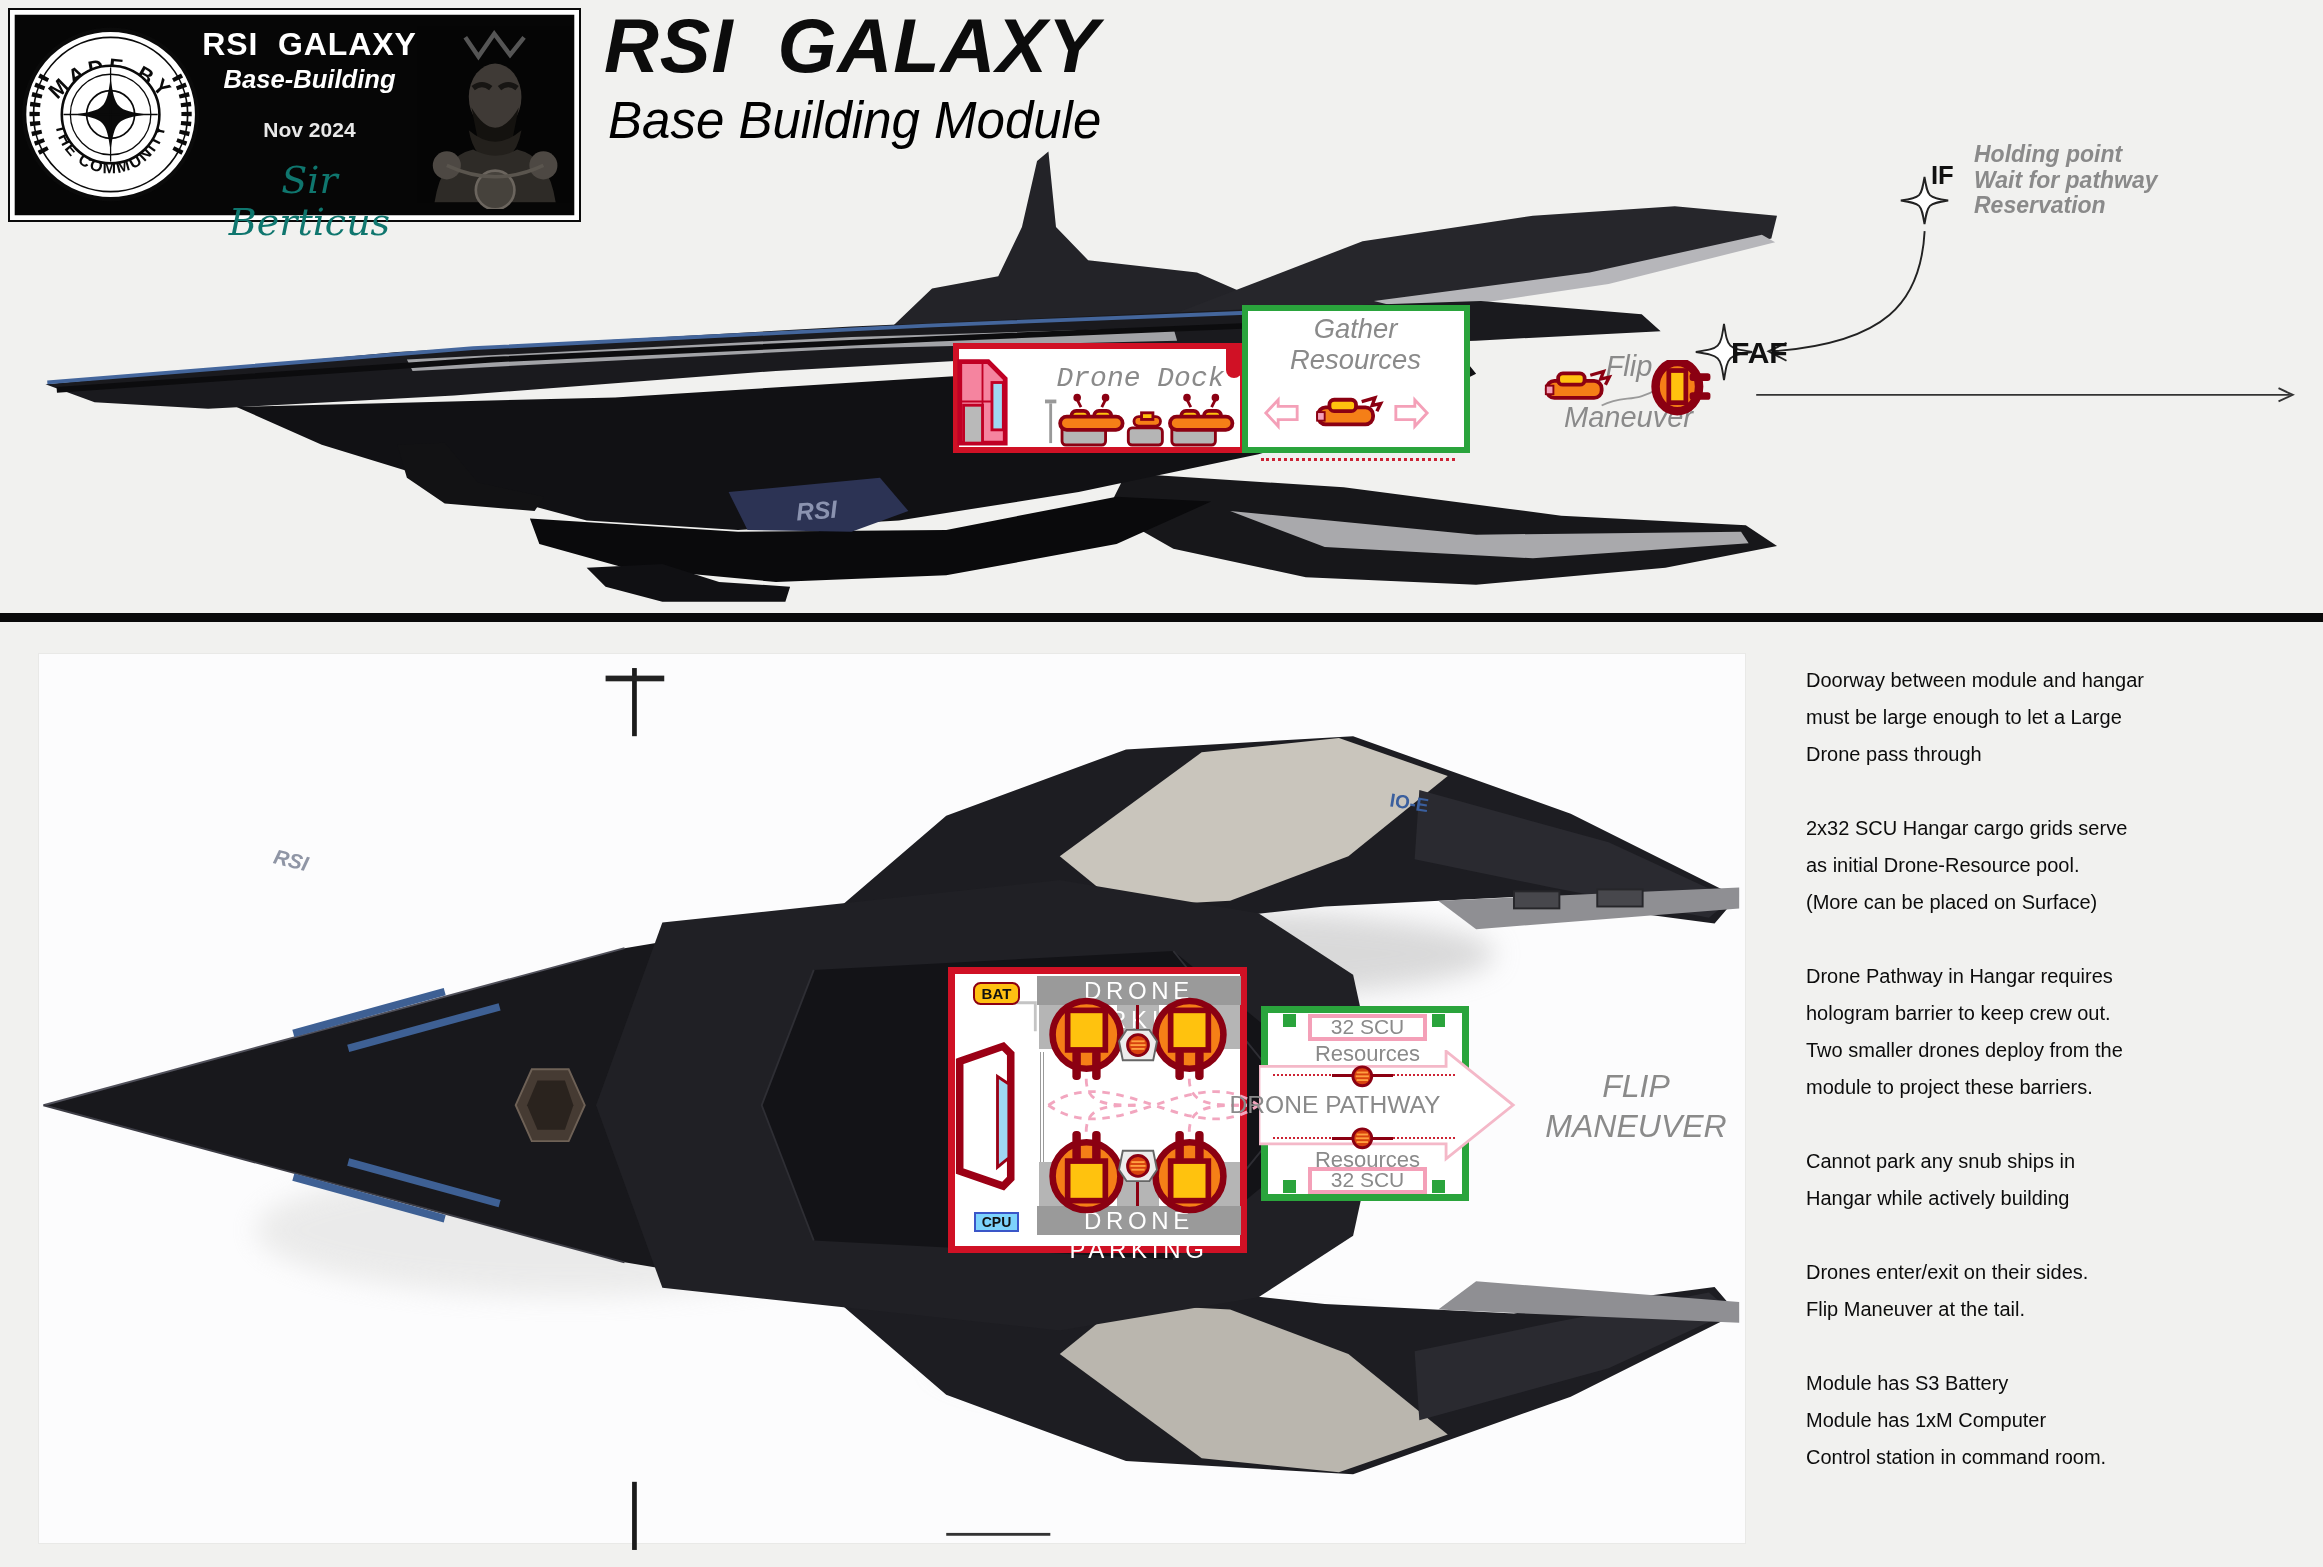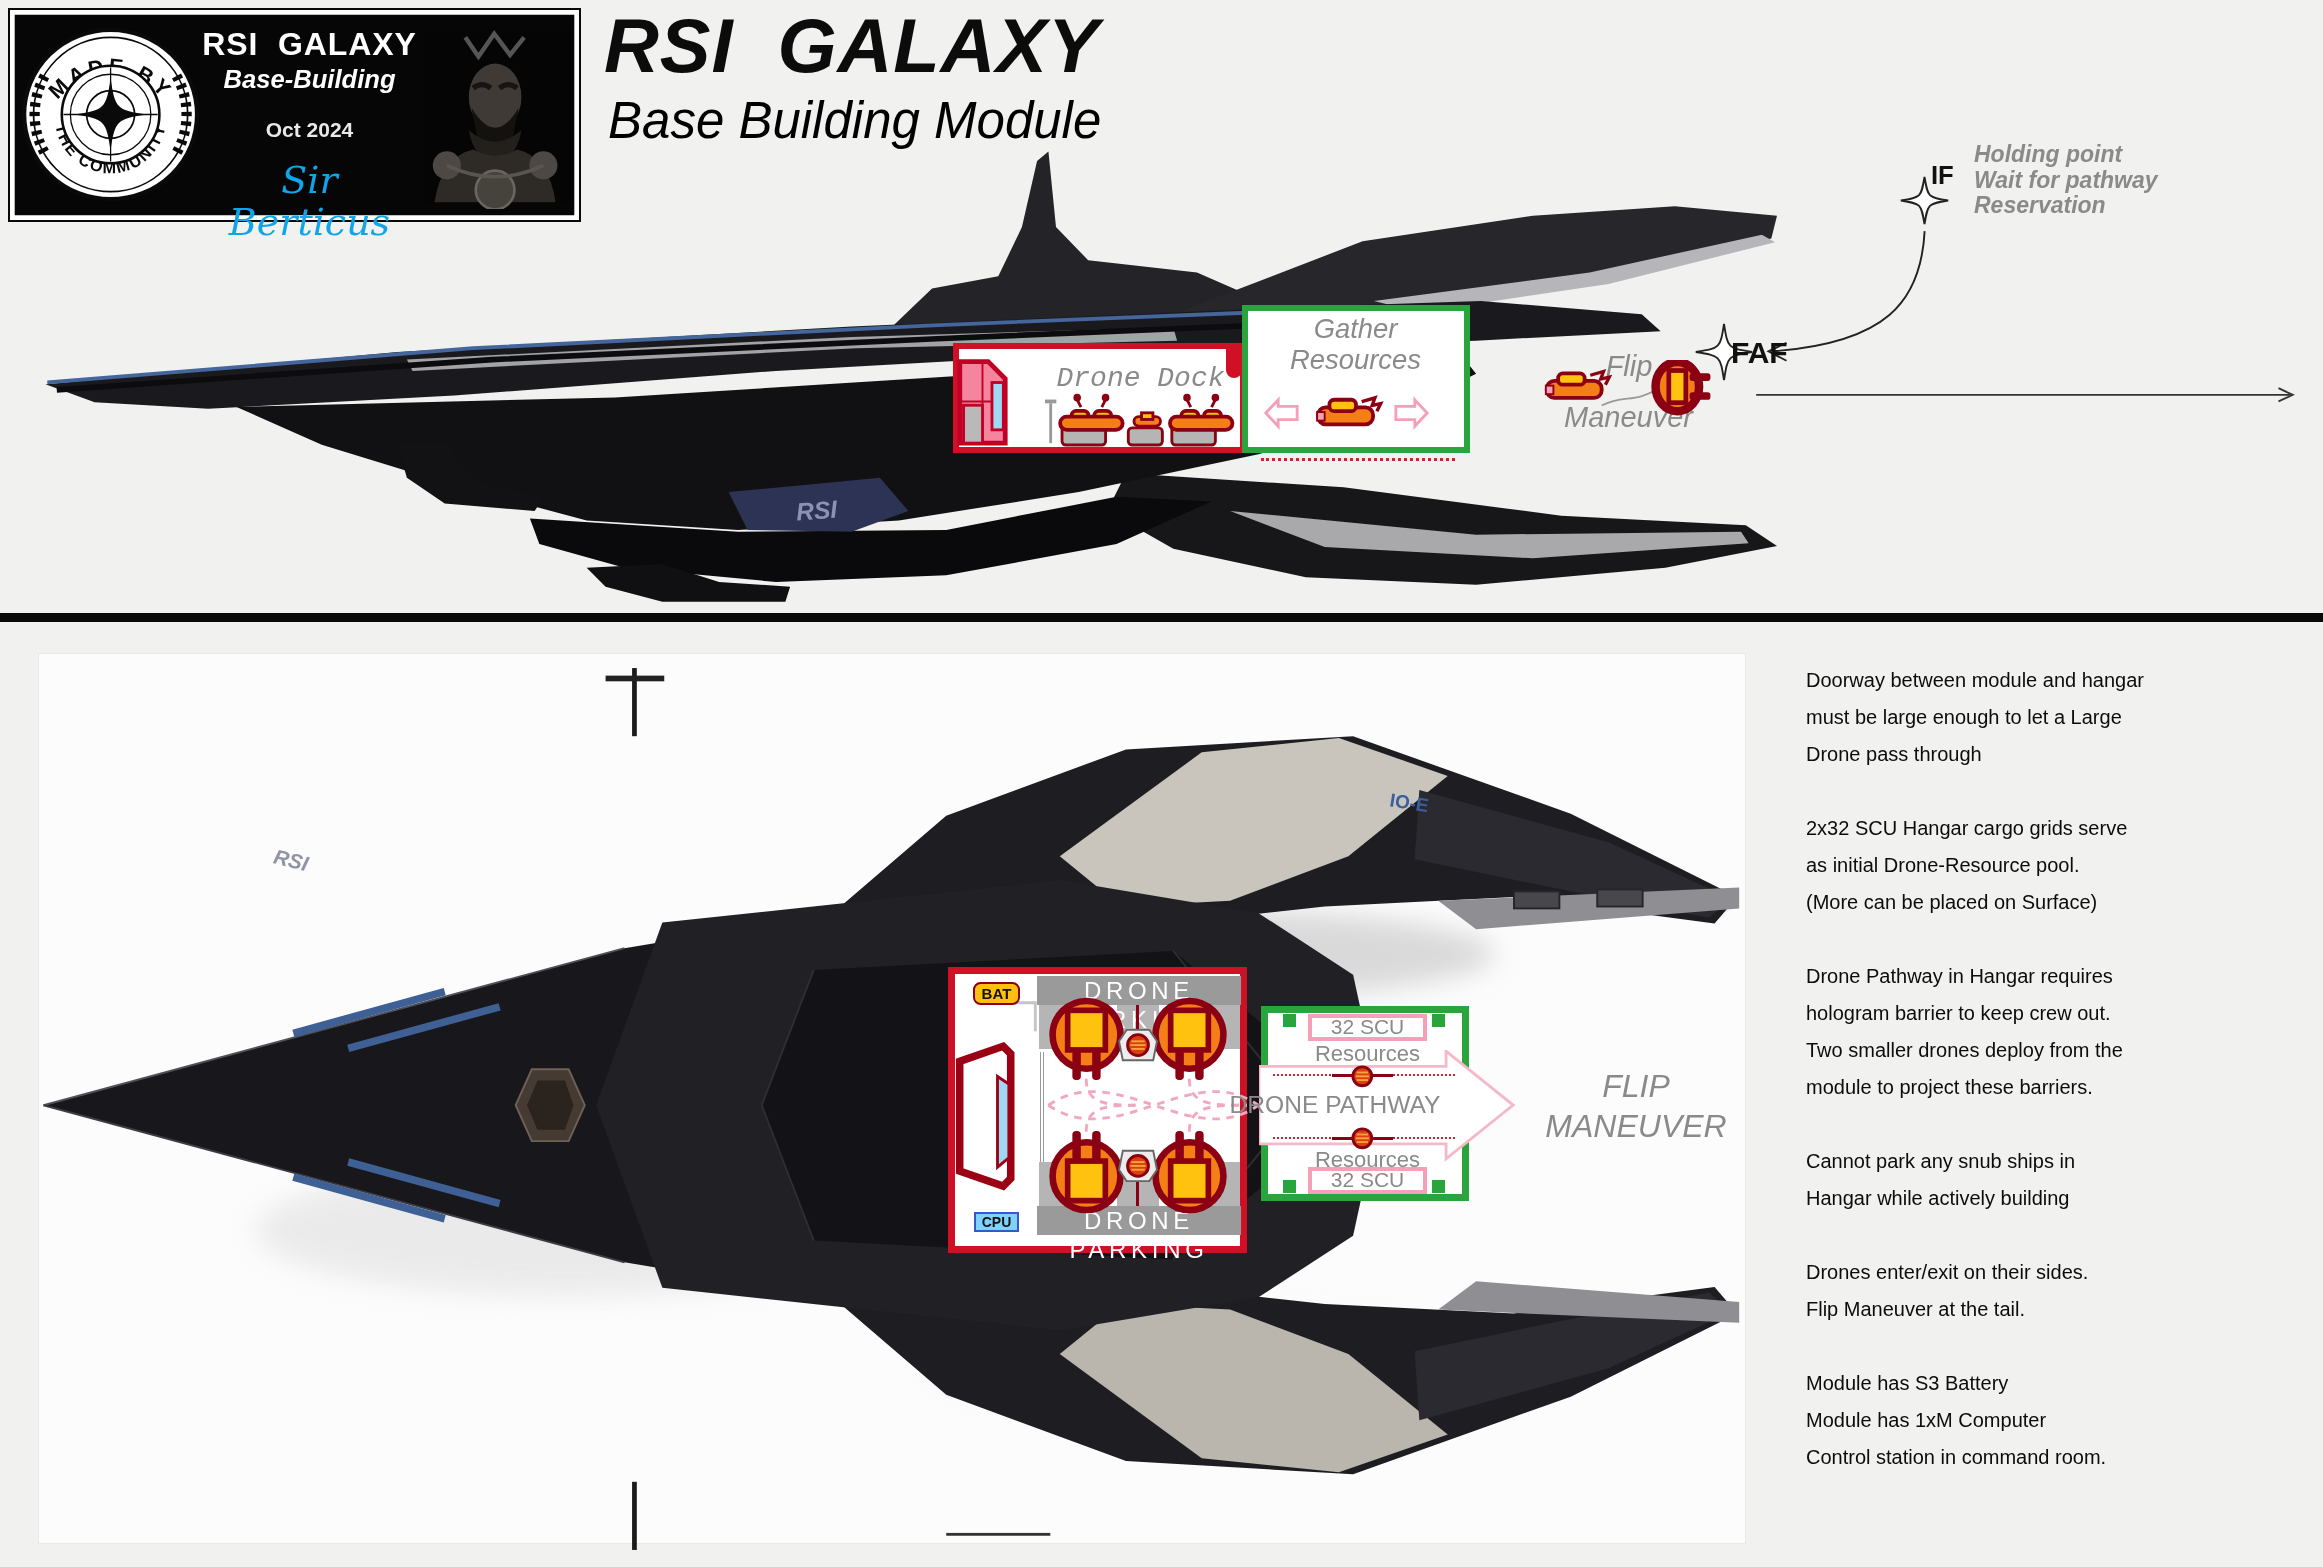--- a/index.html
+++ b/index.html
@@ -9,21 +9,21 @@
   .pre{white-space:pre-line;}
   svg{display:block;}
 
   
   .badge{left:7.6px;top:7.6px;width:573px;height:214px;background:#060606;border:2.8px solid #0a0a0a;
          box-shadow:inset 0 0 0 4.7px #fff;display:flex;align-items:center;padding:9.5px 5.7px 9.5px 9.5px;box-sizing:border-box;}
   .badge-center{flex:1;display:flex;flex-direction:column;align-items:center;justify-content:flex-start;height:100%;padding-top:13.2px;}
   .badge-title{color:#fff;font-weight:bold;font-size:32px;letter-spacing:0.9px;white-space:pre;}
   .badge-subtitle{color:#fff;font-weight:bold;font-style:italic;font-size:25.6px;margin-top:1.9px;}
   .badge-date{color:#e8e8e8;font-weight:bold;font-size:21px;margin-top:24.6px;}
-  .badge-author{font-family:"DejaVu Serif", serif;font-style:italic;color:#0ea5e9;font-size:38px;line-height:42px;margin-top:17px;text-align:center;}
+  .badge-author{font-family:"DejaVu Serif", serif;font-style:italic;color:#0f766e;font-size:38px;line-height:42px;margin-top:17px;text-align:center;}
 
   
   .hdr-title{left:604px;top:1.9px;font-size:76px;font-weight:bold;font-style:italic;letter-spacing:0.9px;white-space:pre;color:#0c0c0c;}
   .hdr-subtitle{left:608px;top:91px;font-size:51px;font-style:italic;font-weight:500;color:#000000;}
 
   
   .gray-italic{color:#8a8a8a;font-style:italic;}
   .label-center{text-align:center;}
 
   
@@ -173,21 +173,21 @@
       <circle cx="107" cy="107" r="57" fill="#fff" stroke="#0a0a0a" stroke-width="3"></circle>
       <circle cx="107" cy="107" r="47" fill="none" stroke="#0a0a0a" stroke-width="1.5"></circle>
       <path d="M107,64 C112,100 114,102 150,107 C114,112 112,114 107,150 C102,114 100,112 64,107 C100,102 102,100 107,64 Z" fill="#0a0a0a"></path>
       <circle cx="107" cy="107" r="28" fill="none" stroke="#0a0a0a" stroke-width="2"></circle>
       <line x1="107" y1="52" x2="107" y2="162" stroke="#0a0a0a" stroke-width="1.5"></line>
       <line x1="52" y1="107" x2="162" y2="107" stroke="#0a0a0a" stroke-width="1.5"></line>
     </svg>
     <div class="badge-center">
       <div class="badge-title">RSI  GALAXY</div>
       <div class="badge-subtitle">Base-Building</div>
-      <div class="badge-date">Oct 2024</div>
+      <div class="badge-date">Nov 2024</div>
       <div class="badge-author">
         <div>Sir</div>
         <div>Berticus</div>
       </div>
     </div>
     <svg width="168" height="189" viewBox="0 0 178 200">
       <rect x="0" y="0" width="178" height="200" fill="#050505"></rect>
       <path d="M55,12 L70,34 L88,8 L106,32 L122,12" stroke="#555" stroke-width="5" fill="none"></path>
       <ellipse cx="89" cy="80" rx="30" ry="38" fill="#3f3a36"></ellipse>
       <path d="M64,70 q10,-8 20,0 M94,70 q10,-8 20,0" stroke="#171513" stroke-width="6" fill="none"></path>

